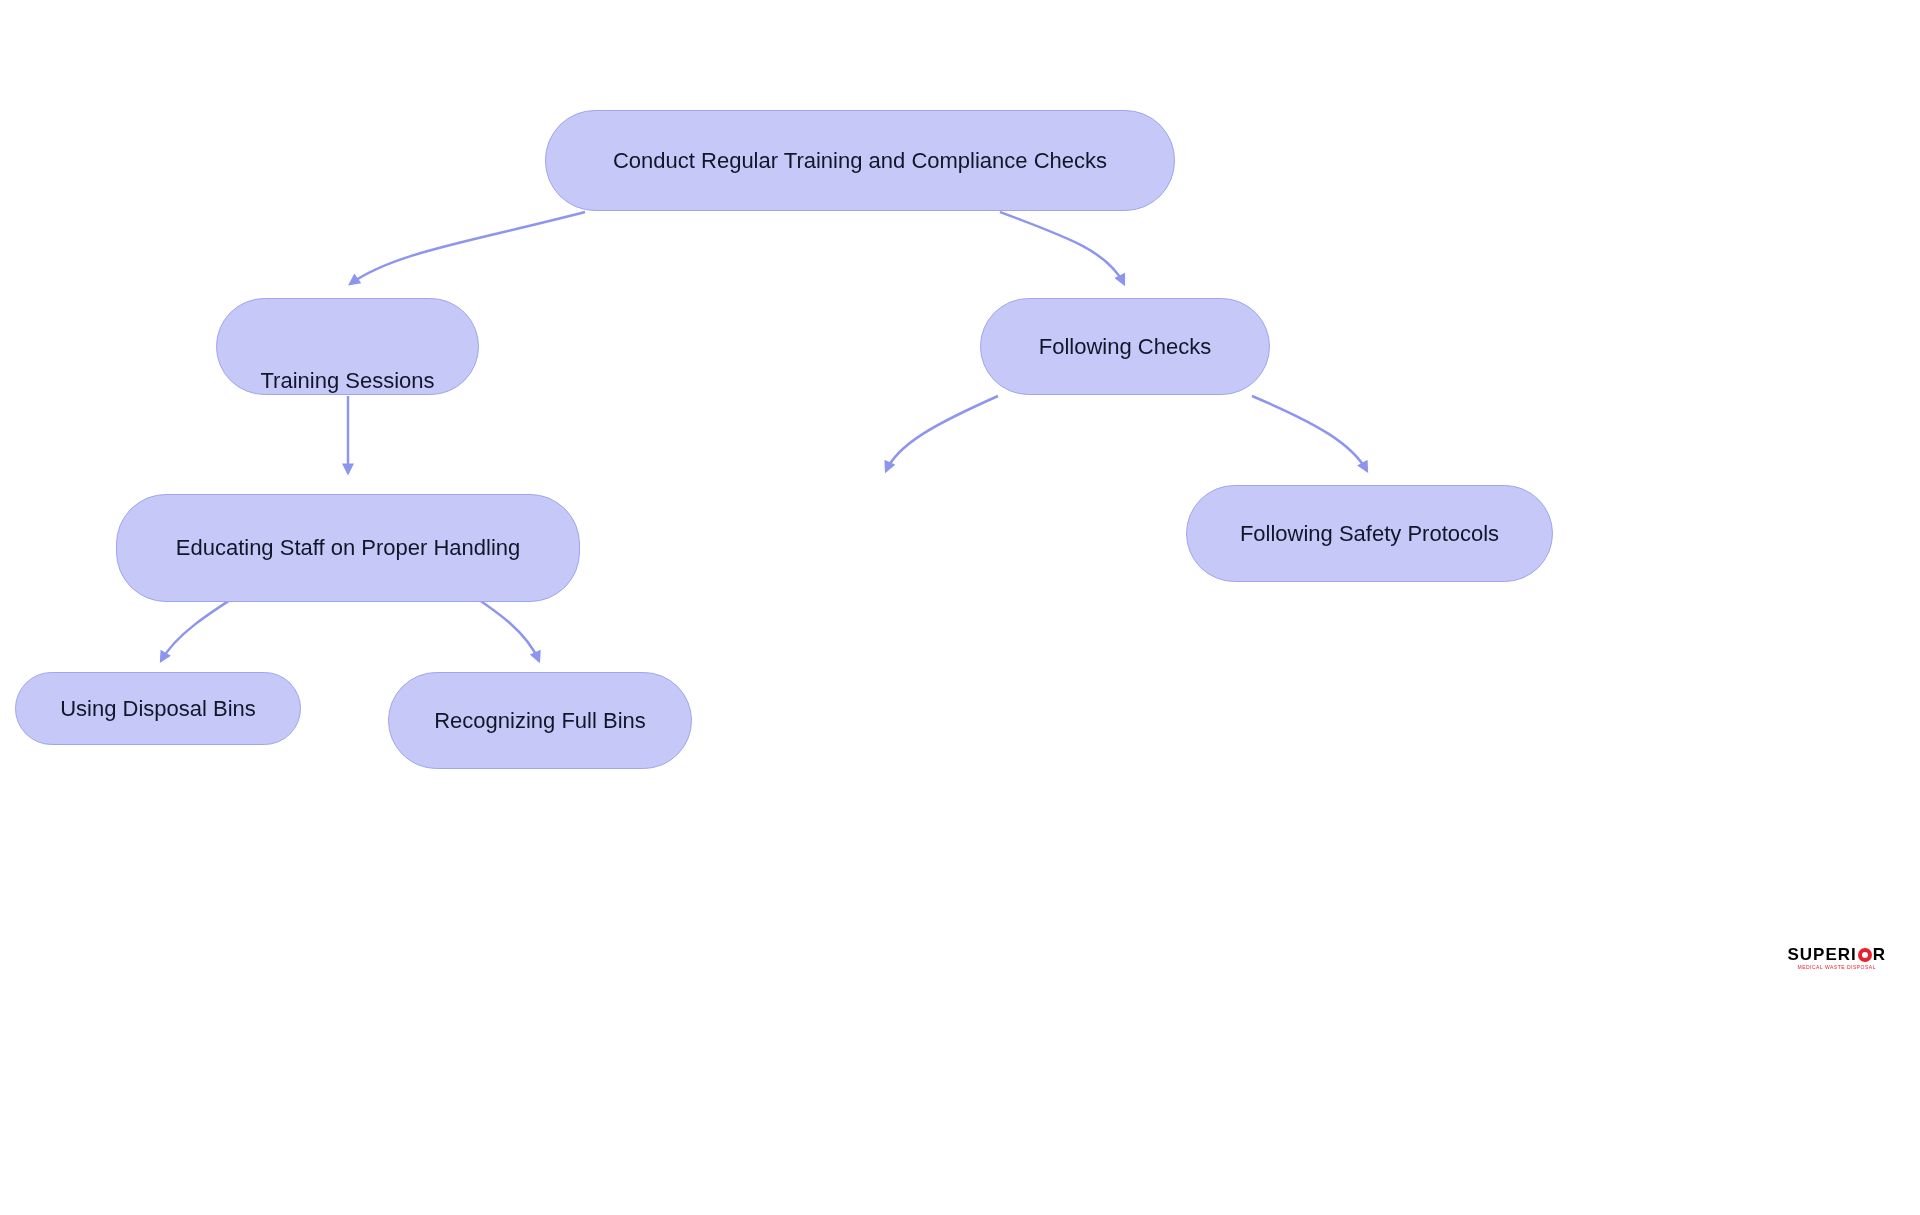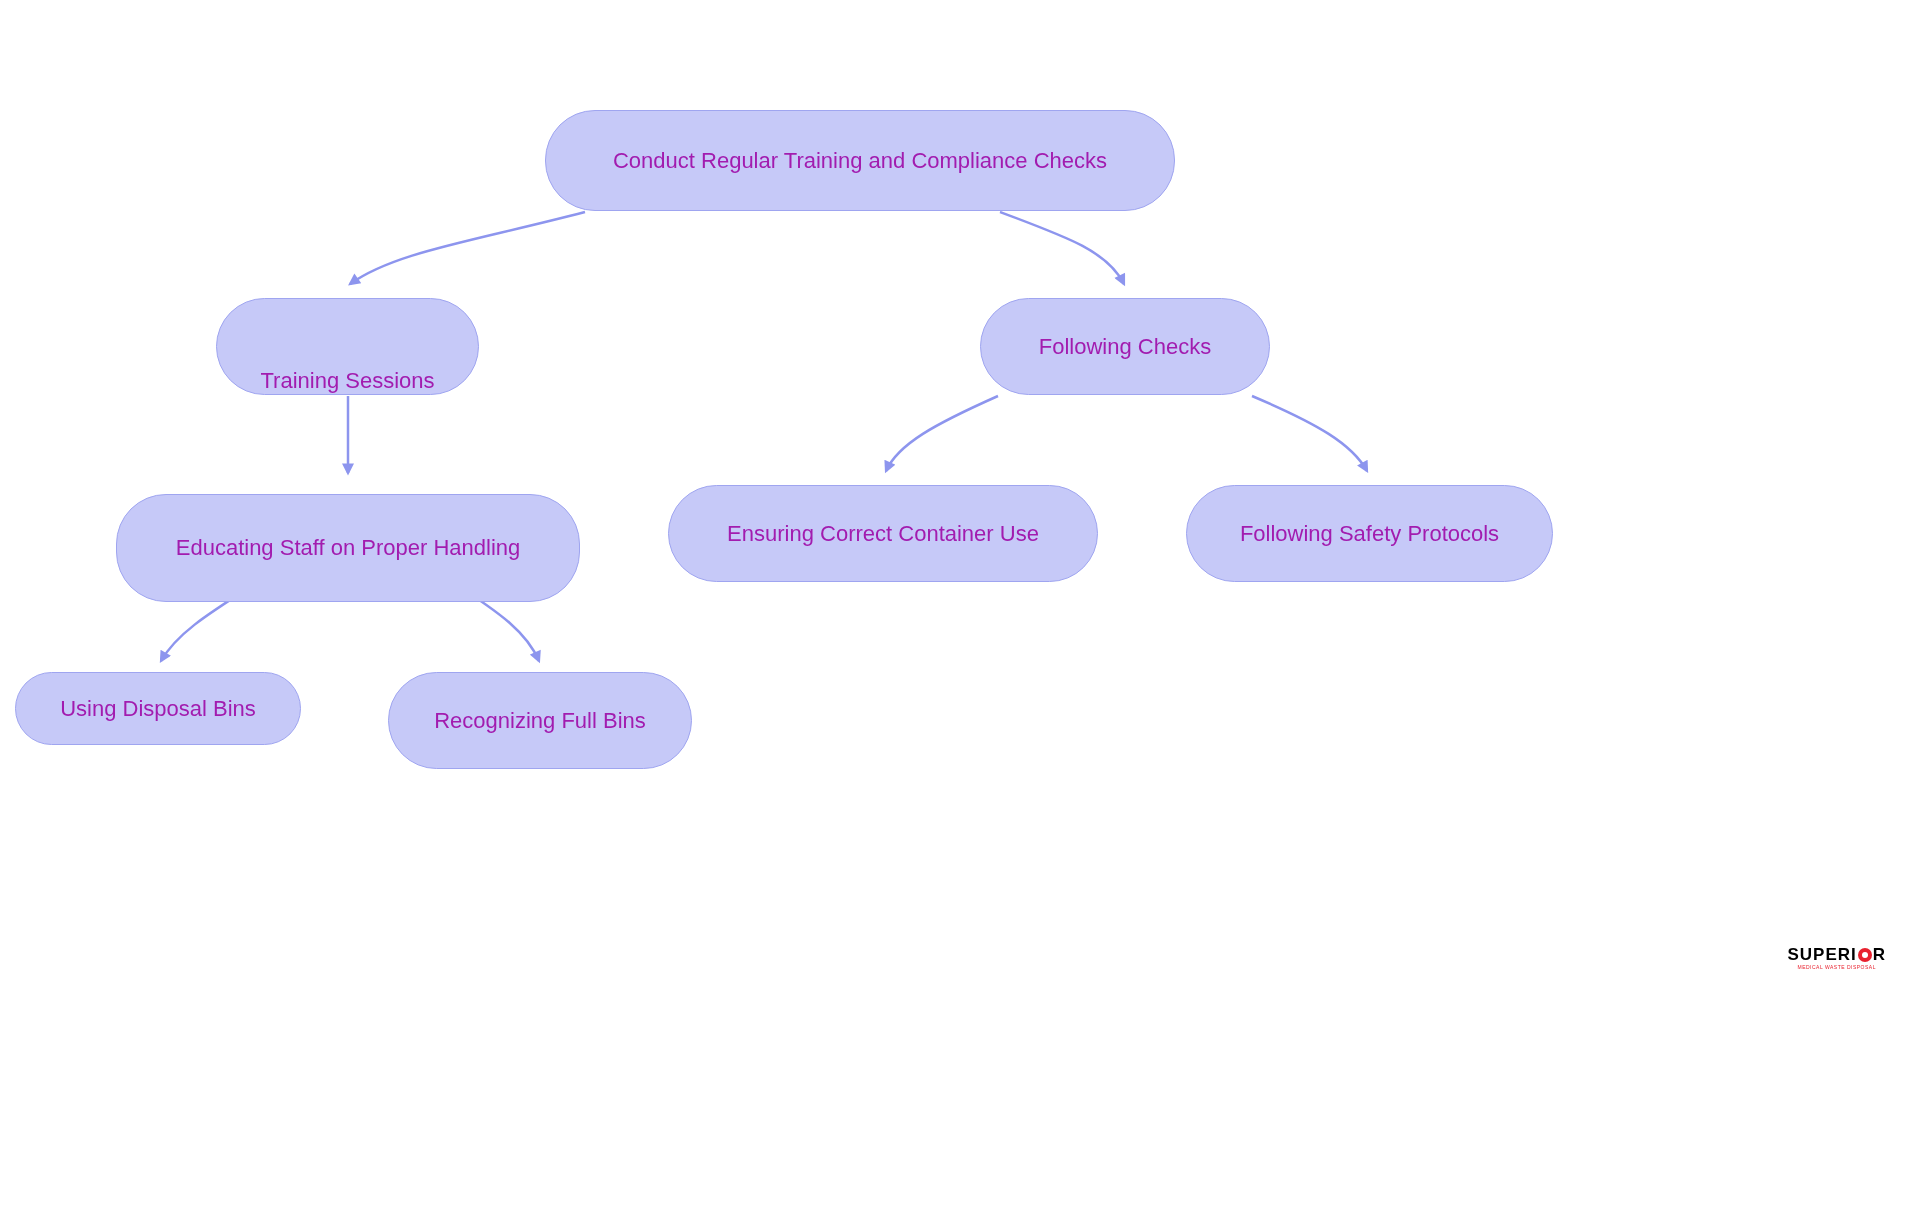--- a/index.html
+++ b/index.html
@@ -24,21 +24,21 @@
     pointer-events: none;
   }
   .node {
     position: absolute;
     display: flex;
     align-items: center;
     justify-content: center;
     background: #c6c9f8;
     border: 1.5px solid #9fa5f0;
     border-radius: 50px;
-    color: #a21caf;
+    color: #0f172a;
     font-size: 22px;
     text-align: center;
     box-sizing: border-box;
     padding: 0 18px;
   }
   #n-root        { left: 545px;  top: 110px; width: 630px; height: 101px; }
   #n-training    { left: 216px;  top: 298px; width: 263px; height: 97px; align-items: flex-end;  }
   #n-compliance  { left: 980px;  top: 298px; width: 290px; height: 97px;  }
   #n-educating   { left: 116px;  top: 494px; width: 464px; height: 108px;  }
   #n-ensuring    { left: 668px;  top: 485px; width: 430px; height: 97px;  }
@@ -118,23 +118,20 @@
   </div>
 
   <div class="node" id="n-compliance">
     <span>Following Checks</span>
   </div>
 
   <div class="node" id="n-educating">
     <span>Educating Staff on Proper Handling</span>
   </div>
 
-  <div class="node" id="n-ensuring">
-    <span>Ensuring Correct Container Use</span>
-  </div>
 
   <div class="node" id="n-following">
     <span>Following Safety Protocols</span>
   </div>
 
   <div class="node" id="n-using">
     <span>Using Disposal Bins</span>
   </div>
 
   <div class="node" id="n-recognizing">

